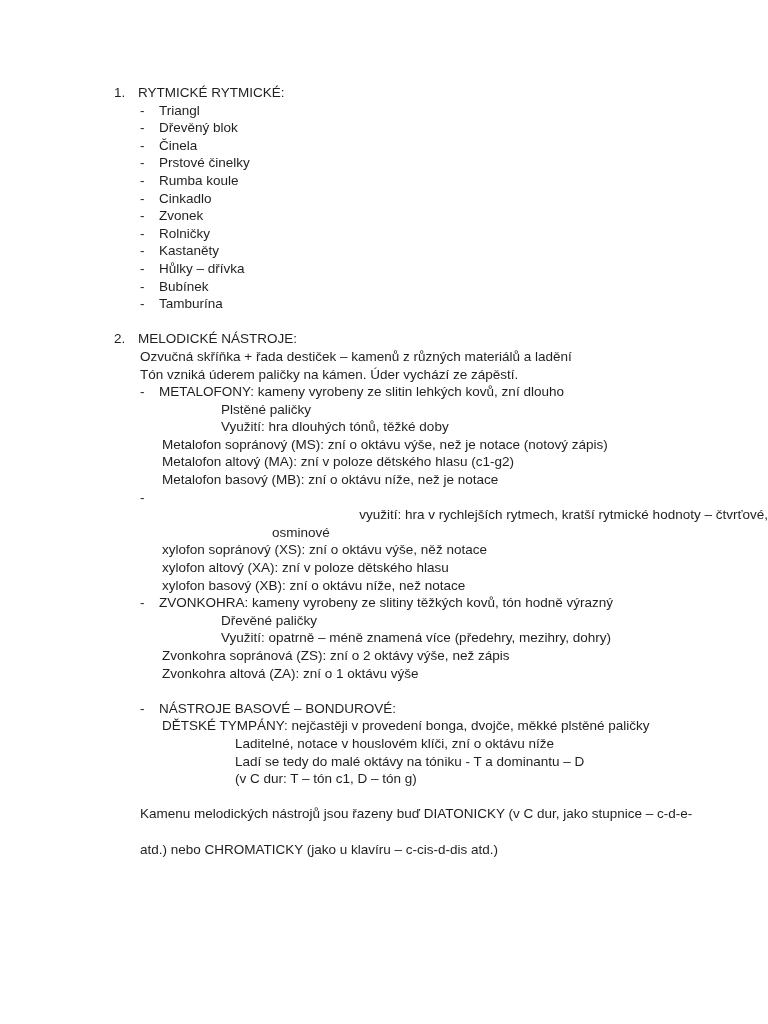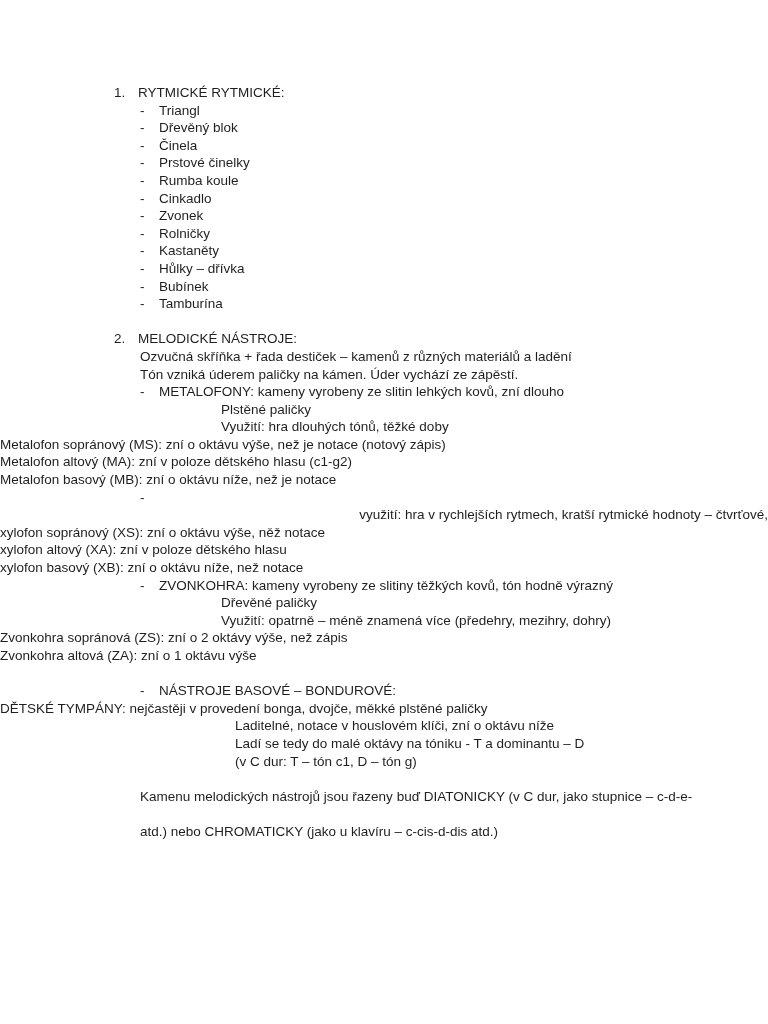--- a/index.html
+++ b/index.html
@@ -33,21 +33,21 @@
     margin-bottom: 10px;
   }
   .title-line .underlined {
     text-decoration: underline;
   }
   .numbered { padding-left: 114px; }
   .numbered .marker { display: inline-block; width: 24px; flex: 0 0 24px; }
   .item { padding-left: 140px; }
   .item .marker { display: inline-block; width: 19px; flex: 0 0 19px; }
   .para  { padding-left: 132px; margin-left: 8px; }
-  .sub   { }
+  .sub   { padding-left: 162px; }
   .cont1 { padding-left: 221px; align-items: center; }
   .cont2 { padding-left: 230px; justify-content: flex-end; }
   .cont3 { padding-left: 272px; }
   .cont4 { padding-left: 235px; }
   .blank { padding-left: 132px; }
 </style>
 </head>
 <body>
 
 <div class="page">
@@ -70,20 +70,21 @@
       <div class="line para"><span class="text">Ozvučná skříňka + řada destiček – kamenů z různých materiálů a ladění</span></div>
       <div class="line para"><span class="text">Tón vzniká úderem paličky na kámen. Úder vychází ze zápěstí.</span></div>
       <div class="line item"><span class="marker">-</span><span class="text">METALOFONY: kameny vyrobeny ze slitin lehkých kovů, zní dlouho</span></div>
       <div class="line cont1"><span class="text">Plstěné paličky</span></div>
       <div class="line cont1"><span class="text">Využití: hra dlouhých tónů, těžké doby</span></div>
       <div class="line sub"><span class="text">Metalofon sopránový (MS): zní o oktávu výše, než je notace (notový zápis)</span></div>
       <div class="line sub"><span class="text">Metalofon altový (MA): zní v poloze dětského hlasu (c1-g2)</span></div>
       <div class="line sub"><span class="text">Metalofon basový (MB): zní o oktávu níže, než je notace</span></div>
       <div class="line item"><span class="marker">-</span></div>
       <div class="line cont2"><span class="text">využití: hra v rychlejších rytmech, kratší rytmické hodnoty – čtvrťové,</span></div>
+      <div class="line cont3"><span class="text">osminové</span></div>
       <div class="line sub"><span class="text">xylofon sopránový (XS): zní o oktávu výše, něž notace</span></div>
       <div class="line sub"><span class="text">xylofon altový (XA): zní v poloze dětského hlasu</span></div>
       <div class="line sub"><span class="text">xylofon basový (XB): zní o oktávu níže, než notace</span></div>
       <div class="line item"><span class="marker">-</span><span class="text">ZVONKOHRA: kameny vyrobeny ze slitiny těžkých kovů, tón hodně výrazný</span></div>
       <div class="line cont1"><span class="text">Dřevěné paličky</span></div>
       <div class="line cont1"><span class="text">Využití: opatrně – méně znamená více (předehry, mezihry, dohry)</span></div>
       <div class="line sub"><span class="text">Zvonkohra sopránová (ZS): zní o 2 oktávy výše, než zápis</span></div>
       <div class="line sub"><span class="text">Zvonkohra altová (ZA): zní o 1 oktávu výše</span></div>
       <div class="line blank"><span class="text"></span></div>
       <div class="line item"><span class="marker">-</span><span class="text">NÁSTROJE BASOVÉ – BONDUROVÉ:</span></div>

